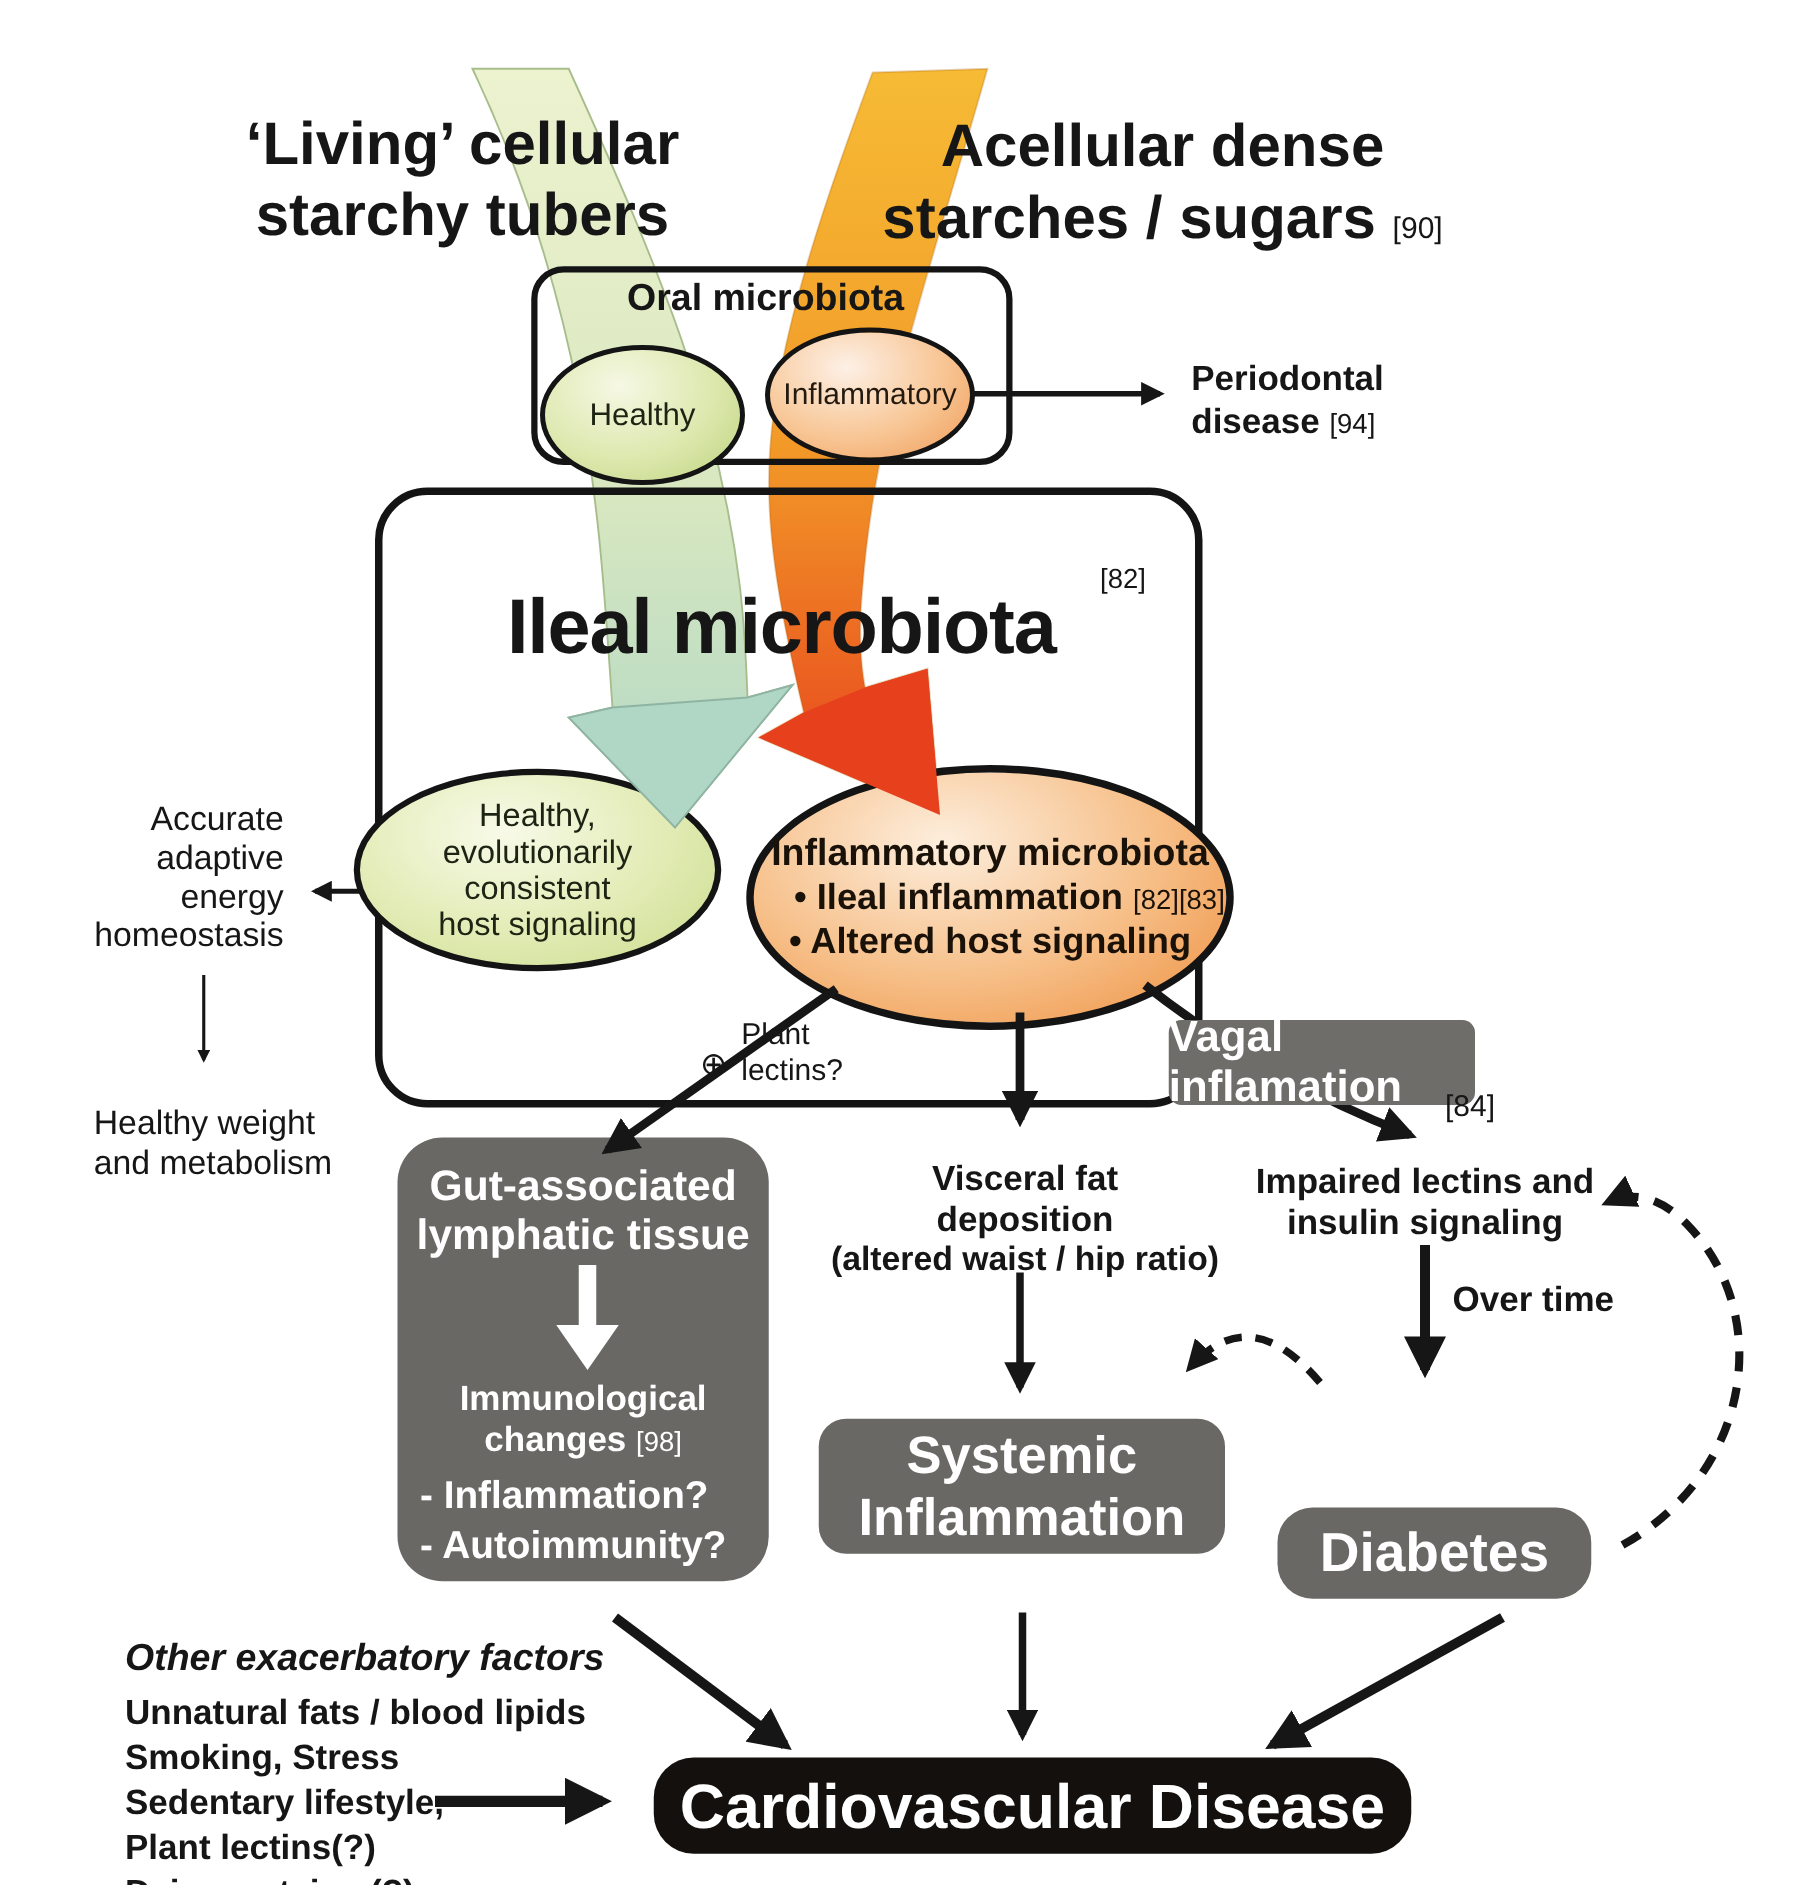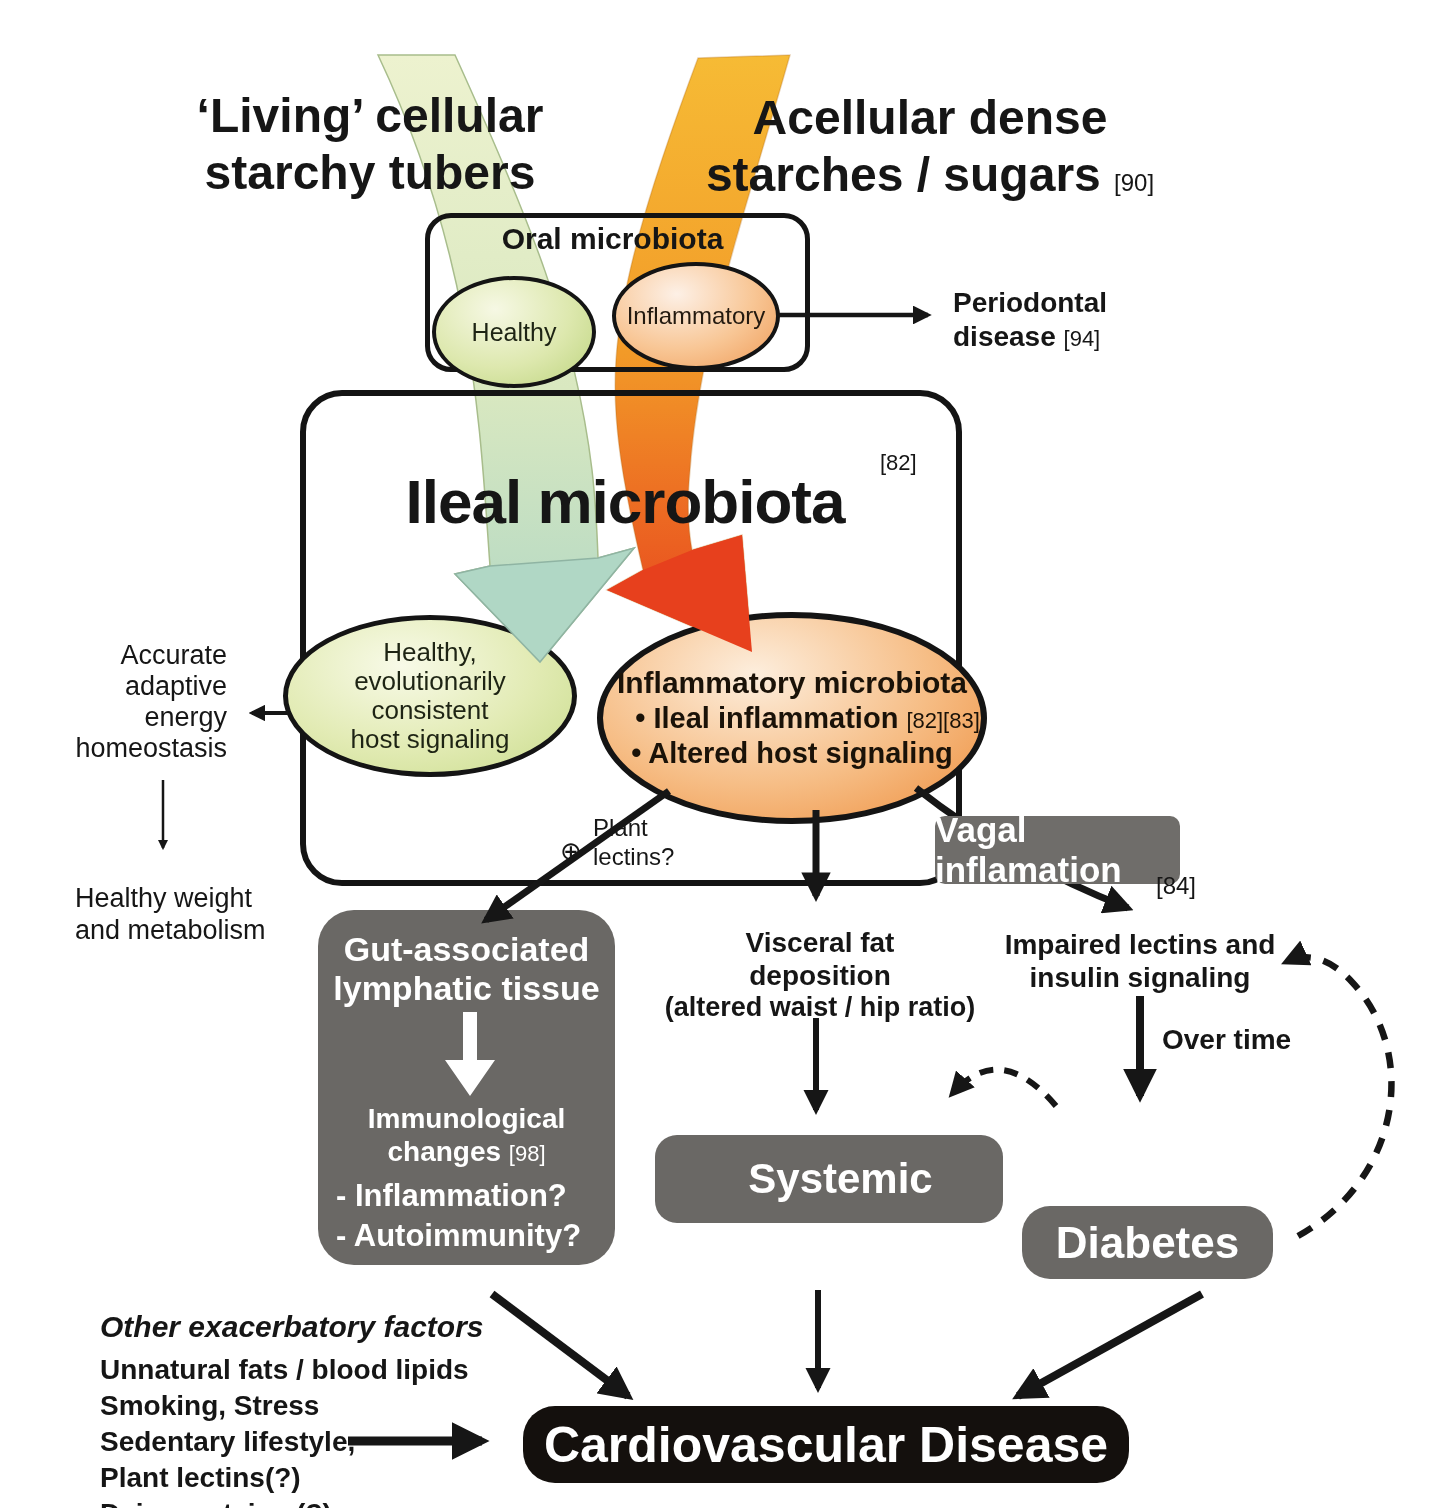--- a/index.html
+++ b/index.html
@@ -87,22 +87,23 @@
       <span class="line">lymphatic tissue</span>
     </div>
     <div class="center" style="position:absolute;left:0;top:192px;width:100%;font-size:28px;line-height:1.18;">
       <span class="line">Immunological</span>
       <span class="line"><span>changes</span> <span class="ref">[98]</span></span>
     </div>
     <div style="position:absolute;left:18px;top:268px;font-size:31px;">- Inflammation?</div>
     <div style="position:absolute;left:18px;top:308px;font-size:31px;">- Autoimmunity?</div>
   </div>
 
-  <div class="abs z2 grey-box flexcenter" style="left:655px;top:1135px;width:325px;height:88px;border-radius:22px;font-size:42px;line-height:1.2;padding-left:23px;">
+  <div class="abs z2 grey-box flexcenter" style="left:655px;top:1135px;width:325px;height:108px;border-radius:22px;font-size:42px;line-height:1.2;">
     <span class="line">Systemic</span>
+    <span class="line">Inflammation</span>
   </div>
 
   <div class="abs z2 grey-box flexcenter" style="left:1022px;top:1195px;width:251px;height:73px;border-radius:28px;font-size:44px;margin-top:11px;">Diabetes</div>
 
   <div class="abs z2 black-box" style="left:523px;top:1406px;width:606px;height:77px;font-size:50px;">Cardiovascular Disease</div>
 
   <svg class="layer z3" width="1438" height="1508" viewBox="0 0 1438 1508">
     <defs>
       <marker id="ah" viewBox="0 0 10 10" refX="8" refY="5" markerWidth="4.2" markerHeight="4.2" orient="auto-start-reverse">
         <path d="M 0 0 L 10 5 L 0 10 z" fill="#161616"></path>

